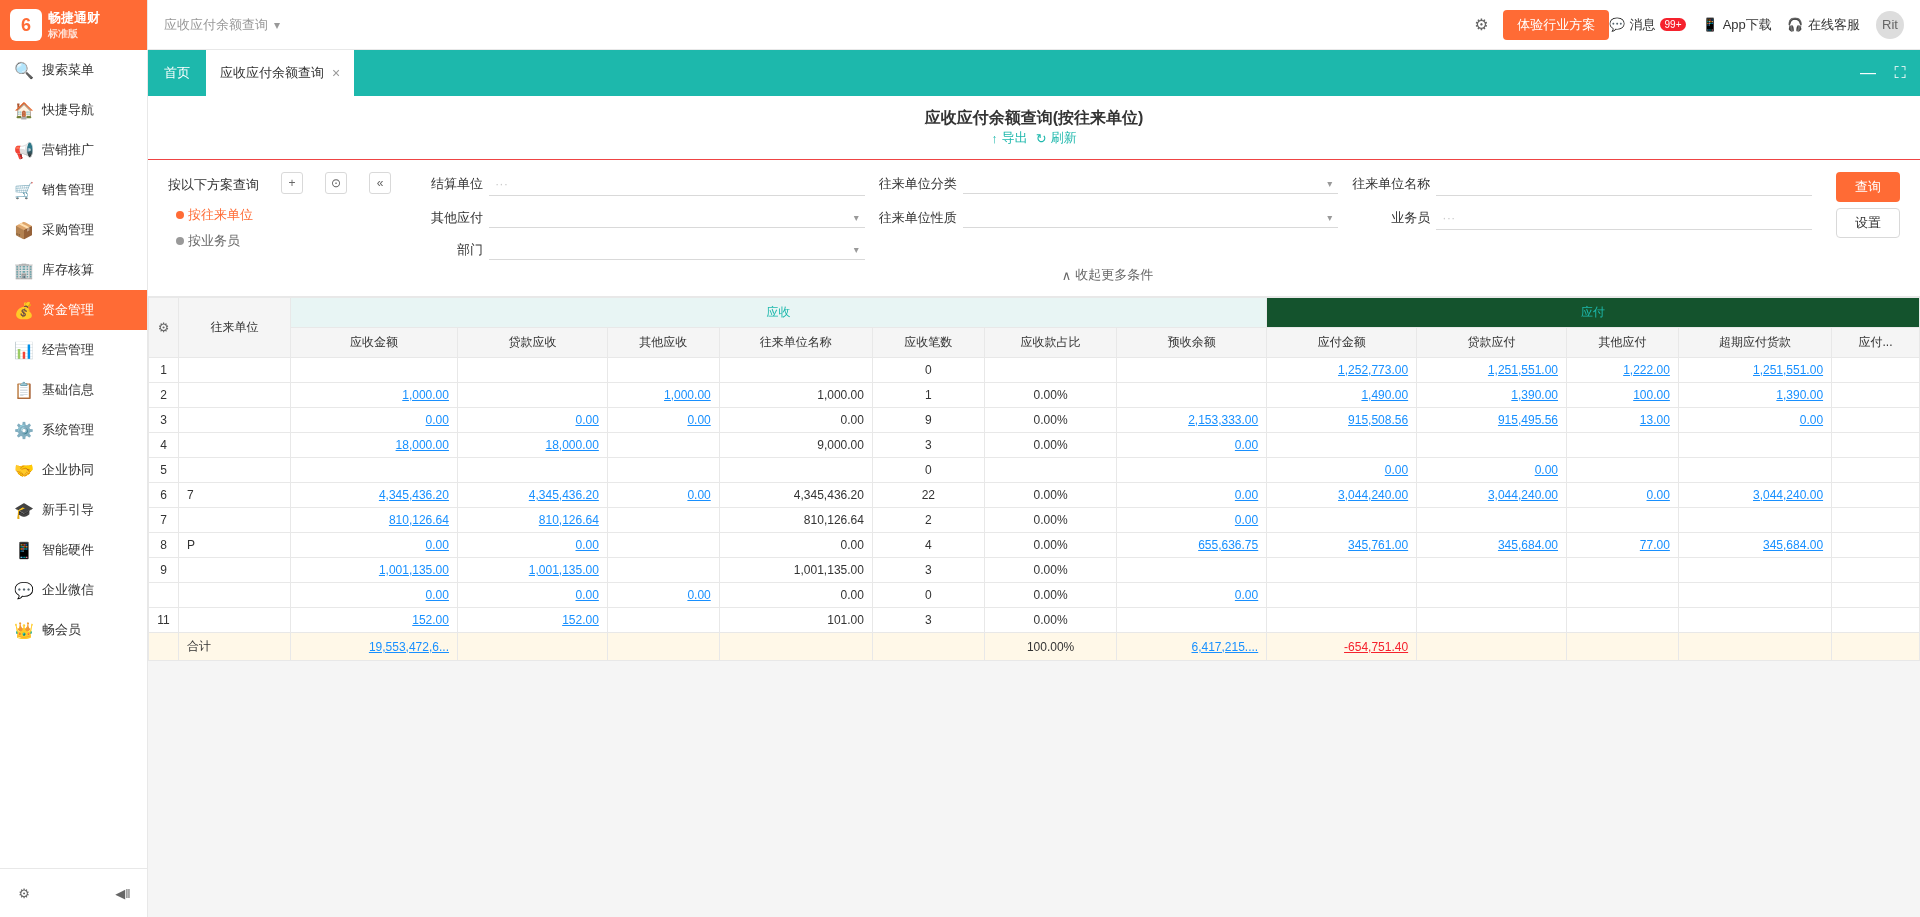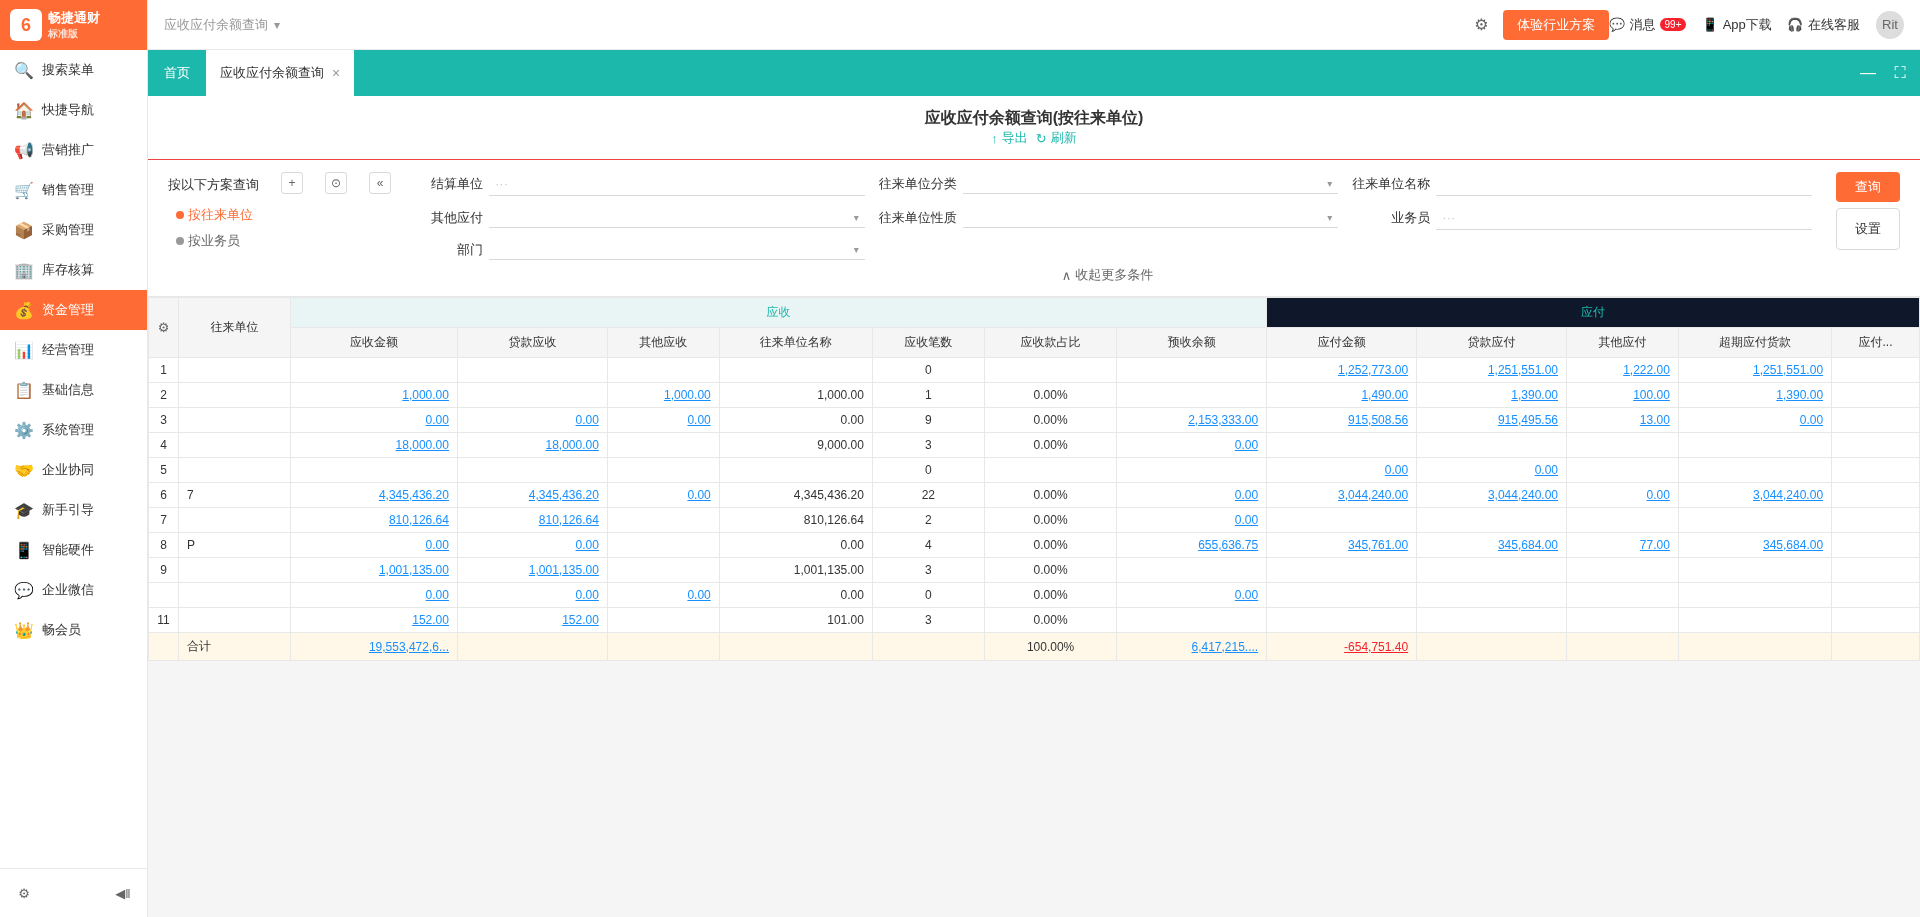--- a/index.html
+++ b/index.html
@@ -63,21 +63,21 @@
     .filter-input { flex: 1; border: none; border-bottom: 1px solid #d9d9d9; padding: 4px 6px; font-size: 13px; color: #333; outline: none; }
     .filter-input-dots { flex: 1; border-bottom: 1px solid #d9d9d9; padding: 4px 6px; font-size: 13px; color: #ccc; display: flex; align-items: center; }
     .filter-select { flex: 1; border: none; border-bottom: 1px solid #d9d9d9; padding: 4px 6px; font-size: 13px; color: #333; outline: none; background: transparent; cursor: pointer; display: flex; align-items: center; justify-content: space-between; }
     .filter-chevron { color: #999; font-size: 10px; }
 
     .filter-more { display: flex; justify-content: center; margin-top: 4px; }
     .filter-more-btn { color: #666; font-size: 12px; cursor: pointer; display: flex; align-items: center; gap: 4px; }
 
     .query-btns { display: flex; flex-direction: column; gap: 6px; margin-left: 12px; }
     .btn-query { background: #ff6b35; color: white; border: none; padding: 6px 18px; border-radius: 4px; cursor: pointer; font-size: 13px; }
-    .btn-settings { background: white; color: #333; border: 1px solid #d9d9d9; padding: 11px 18px; border-radius: 4px; cursor: pointer; font-size: 13px; }
+    .btn-settings { background: white; color: #333; border: 1px solid #d9d9d9; padding: 5px 18px; border-radius: 4px; cursor: pointer; font-size: 13px; }
 
     
     .table-container { background: #fff; margin: 0; overflow: auto; flex: 1; }
     .data-table { width: 100%; border-collapse: collapse; min-width: 1400px; }
     .data-table th { background: #f5f5f5; border: 1px solid #e8e8e8; padding: 6px 8px; text-align: center; font-weight: 500; color: #333; font-size: 12px; white-space: nowrap; }
     .data-table td { border: 1px solid #e8e8e8; padding: 5px 8px; text-align: right; font-size: 12px; color: #333; white-space: nowrap; }
     .data-table td.center { text-align: center; }
     .data-table td.left { text-align: left; }
     .data-table .link { color: #1890ff; text-decoration: underline; cursor: pointer; }
     .data-table .footer-row td { background: #fff8e8; font-weight: 500; }
@@ -312,21 +312,21 @@
 
     <div class="table-container">
       <table class="data-table">
         <thead>
           <tr>
             <th rowspan="2" class="col-setting">
               <span class="table-settings-icon">⚙</span>
             </th>
             <th rowspan="2">往来单位</th>
             <th colspan="7" class="group-header" style="background:#e8f5f4;color:#1db8ac;">应收</th>
-            <th colspan="5" class="group-header" style="background:#0f172a;color:#1db8ac;">应付</th>
+            <th colspan="5" class="group-header" style="background:#14532d;color:#1db8ac;">应付</th>
           </tr>
           <tr>
             <th>应收金额</th>
             <th>贷款应收</th>
             <th>其他应收</th>
             <th>往来单位名称</th>
             <th>应收笔数</th>
             <th>应收款占比</th>
             <th>预收余额</th>
             <th>应付金额</th>

